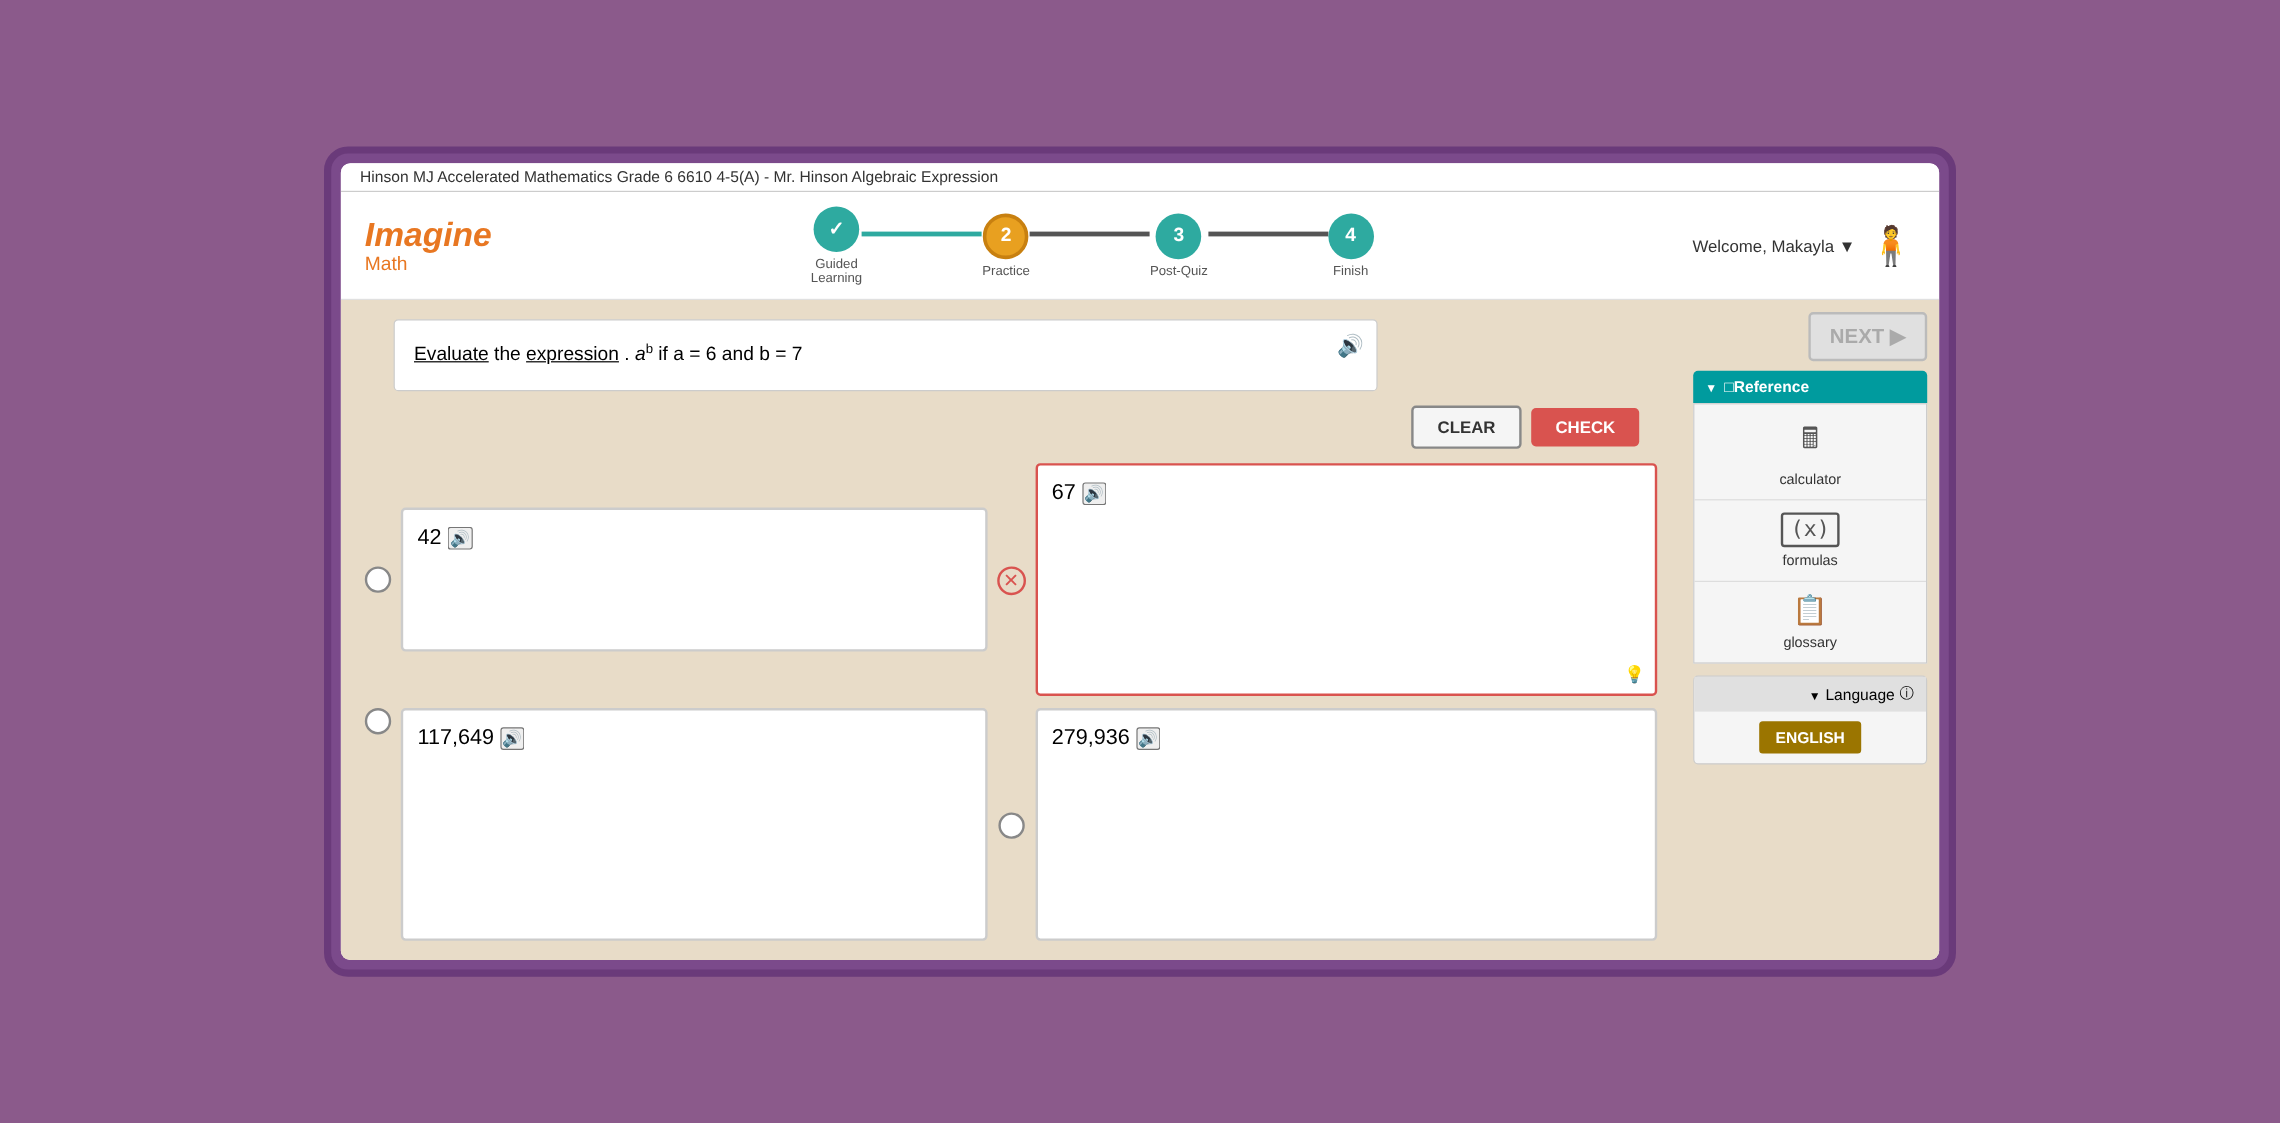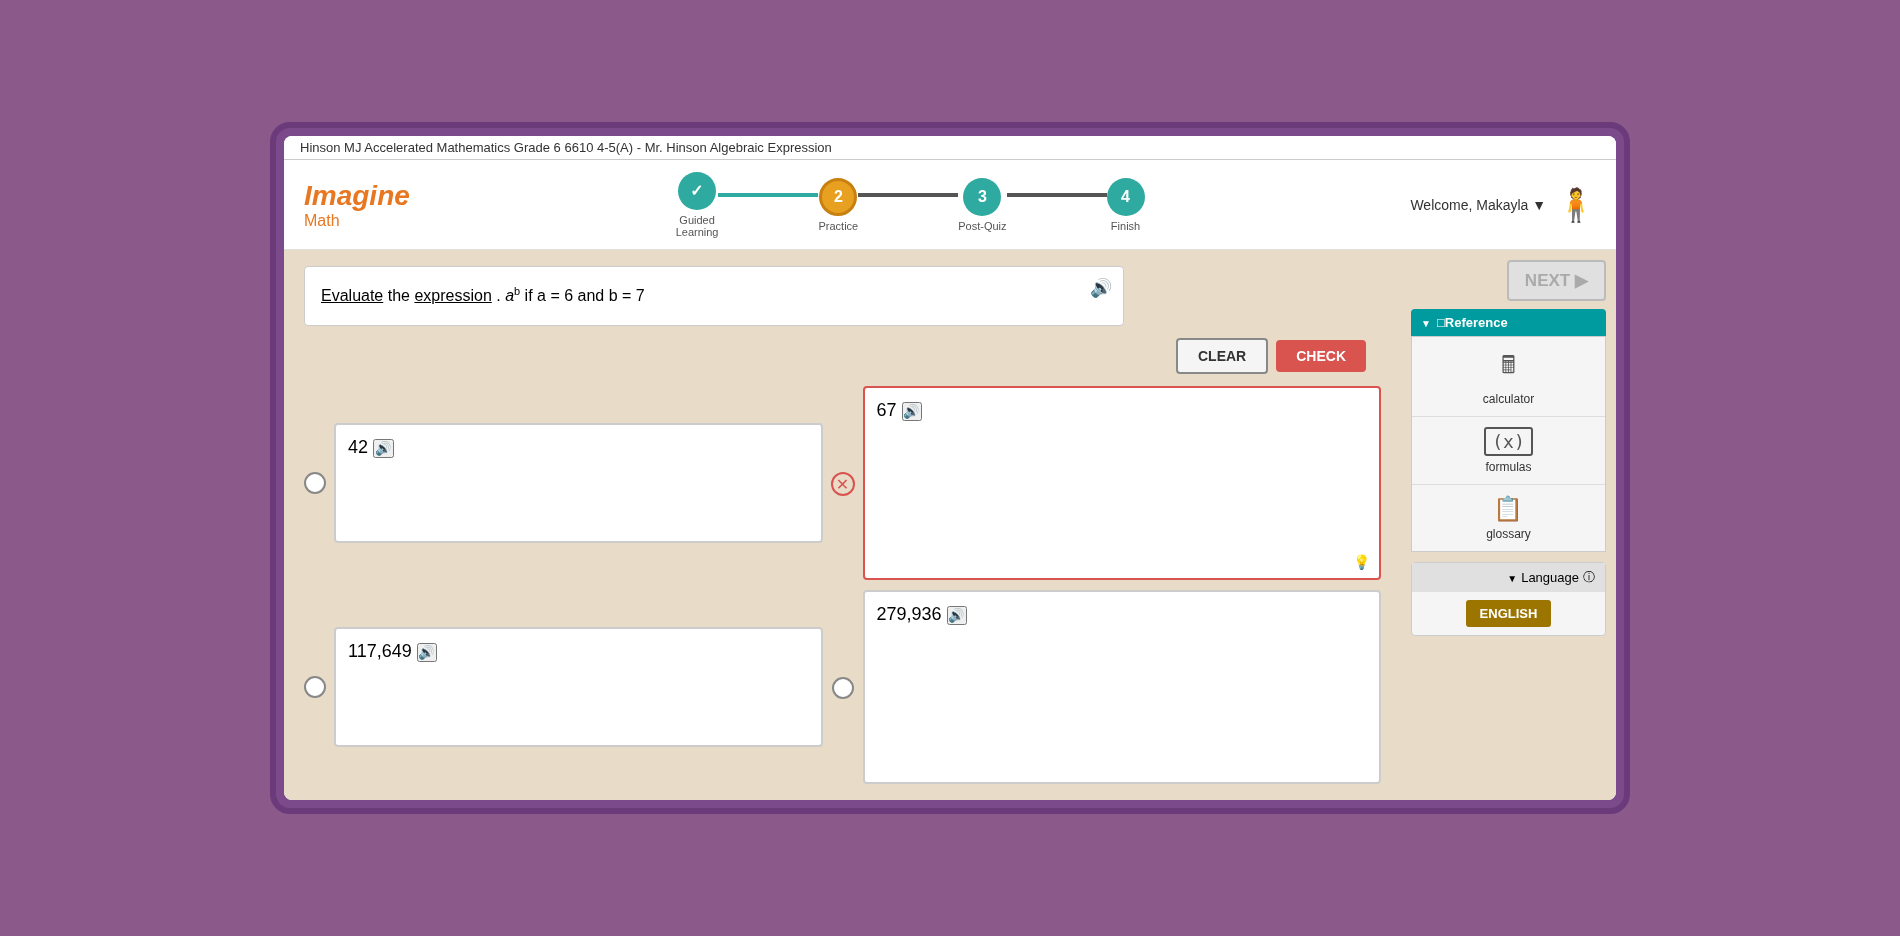--- a/index.html
+++ b/index.html
@@ -148,20 +148,21 @@
     
     .question-box {
       background: white;
       border: 1px solid #ccc;
       border-radius: 4px;
       padding: 16px 50px 16px 16px;
       font-size: 16px;
       position: relative;
       max-width: 820px;
       line-height: 1.6;
+      margin-left: 24px;
     }
     .question-box .audio-btn {
       position: absolute;
       top: 10px;
       right: 10px;
       background: none;
       border: none;
       cursor: pointer;
       font-size: 18px;
       color: #888;
@@ -447,21 +448,21 @@
           <div style="display:flex;align-items:center;gap:8px;flex:1;">
             <div class="radio-btn"></div>
             <div class="answer-cell" style="flex:1;position:relative;">
               <span>42</span>
               <button class="audio-btn">
                 <span class="speaker"></span>
               </button>
             </div>
           </div>
 
-          <div style="display:flex;align-items:center;gap:8px;flex:1;">
+          <div style="display:flex;gap:8px;flex:1;">
             <div class="radio-btn"></div>
             <div class="answer-cell" style="flex:1;position:relative;">
               <span>117,649</span>
               <button class="audio-btn">
                 <span class="speaker"></span>
               </button>
             </div>
           </div>
         </div>
 

